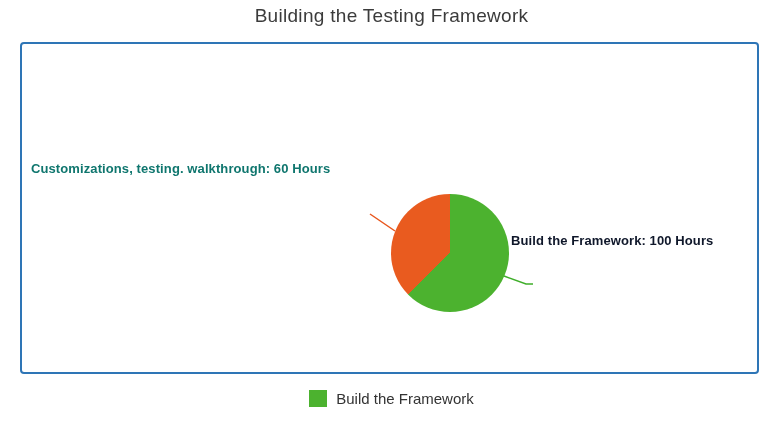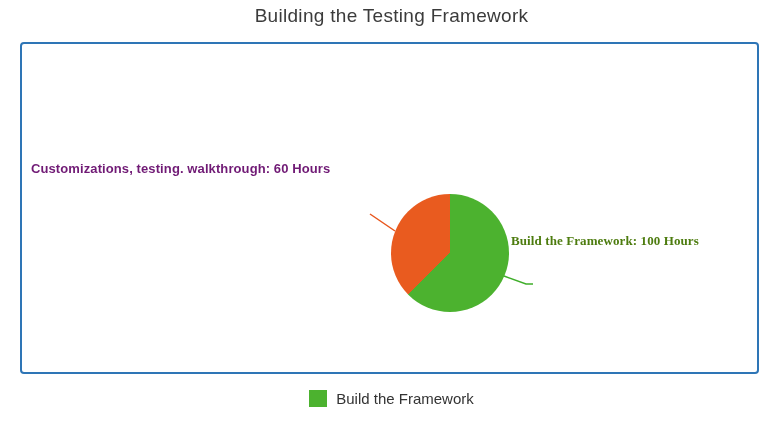--- a/index.html
+++ b/index.html
@@ -88,23 +88,23 @@
 
     <div class="pie" style="background: conic-gradient(rgb(76, 178, 47) 0deg, rgb(76, 178, 47) 225deg, rgb(233, 91, 31) 225deg, rgb(233, 91, 31) 360deg);"></div>
 
     <svg class="leader-svg" viewBox="20 42 739 332" style="left:20px;top:42px;width:739px;height:332px;">
       <polyline points="482,232 504,240 511,240" fill="none" stroke-width="1.5" stroke="#3fae2a"></polyline>
       <polyline points="348,170 373,187" fill="none" stroke-width="1.5" stroke="#e8551b"></polyline>
     </svg>
 
   </div>
 
-  <div class="callout callout-left" style="color: #701a75;">Customizations, testing. walkthrough: 60 Hours</div>
+  <div class="callout callout-left" style="color: #0f766e;">Customizations, testing. walkthrough: 60 Hours</div>
 
-  <div class="callout callout-right" style="color: #4d7c0f; font-family: Liberation Serif, serif;">Build the Framework: 100 Hours</div>
+  <div class="callout callout-right" style="color: #0f172a;">Build the Framework: 100 Hours</div>
 
   <div class="legend">
     <div class="legend-item">
       <span class="legend-swatch" style="background: rgb(76, 178, 47);"></span>
       <span class="legend-label">Build the Framework</span>
     </div>
   </div>
 
 </div>
 

